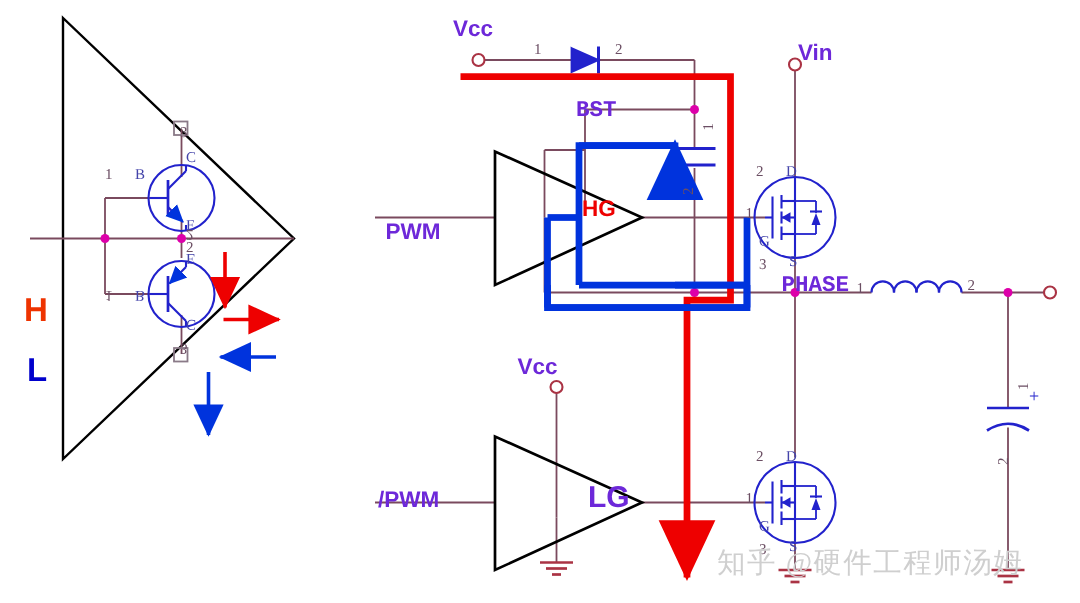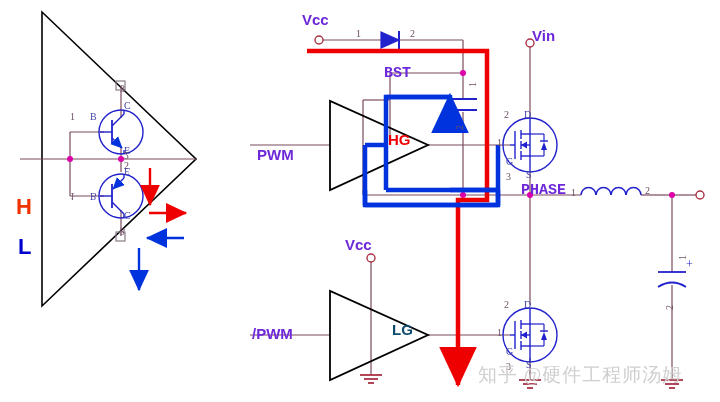--- a/index.html
+++ b/index.html
@@ -24,21 +24,21 @@
   }
   .lbl {
     position: absolute;
     font-family: "Liberation Sans", sans-serif;
     font-weight: bold;
     white-space: nowrap;
     line-height: 1;
   }
   .lbl-green { color: #6d28d9; font-size: 15px; }
   .lbl-red   { color: #ee0000; font-size: 15px; }
-  .lbl-navy  { color: #0c4a6e; font-size: 15px; }
+  .lbl-navy  { color: #6d28d9; font-size: 20px; }
   .lbl-H     { color: #ee3300; font-size: 22px; }
   .lbl-L     { color: #0000cc; font-size: 22px; }
   .pin {
     position: absolute;
     font-family: "Liberation Serif", serif;
     font-weight: normal;
     font-size: 10px;
     color: #6b4e63;
     white-space: nowrap;
     line-height: 1;

